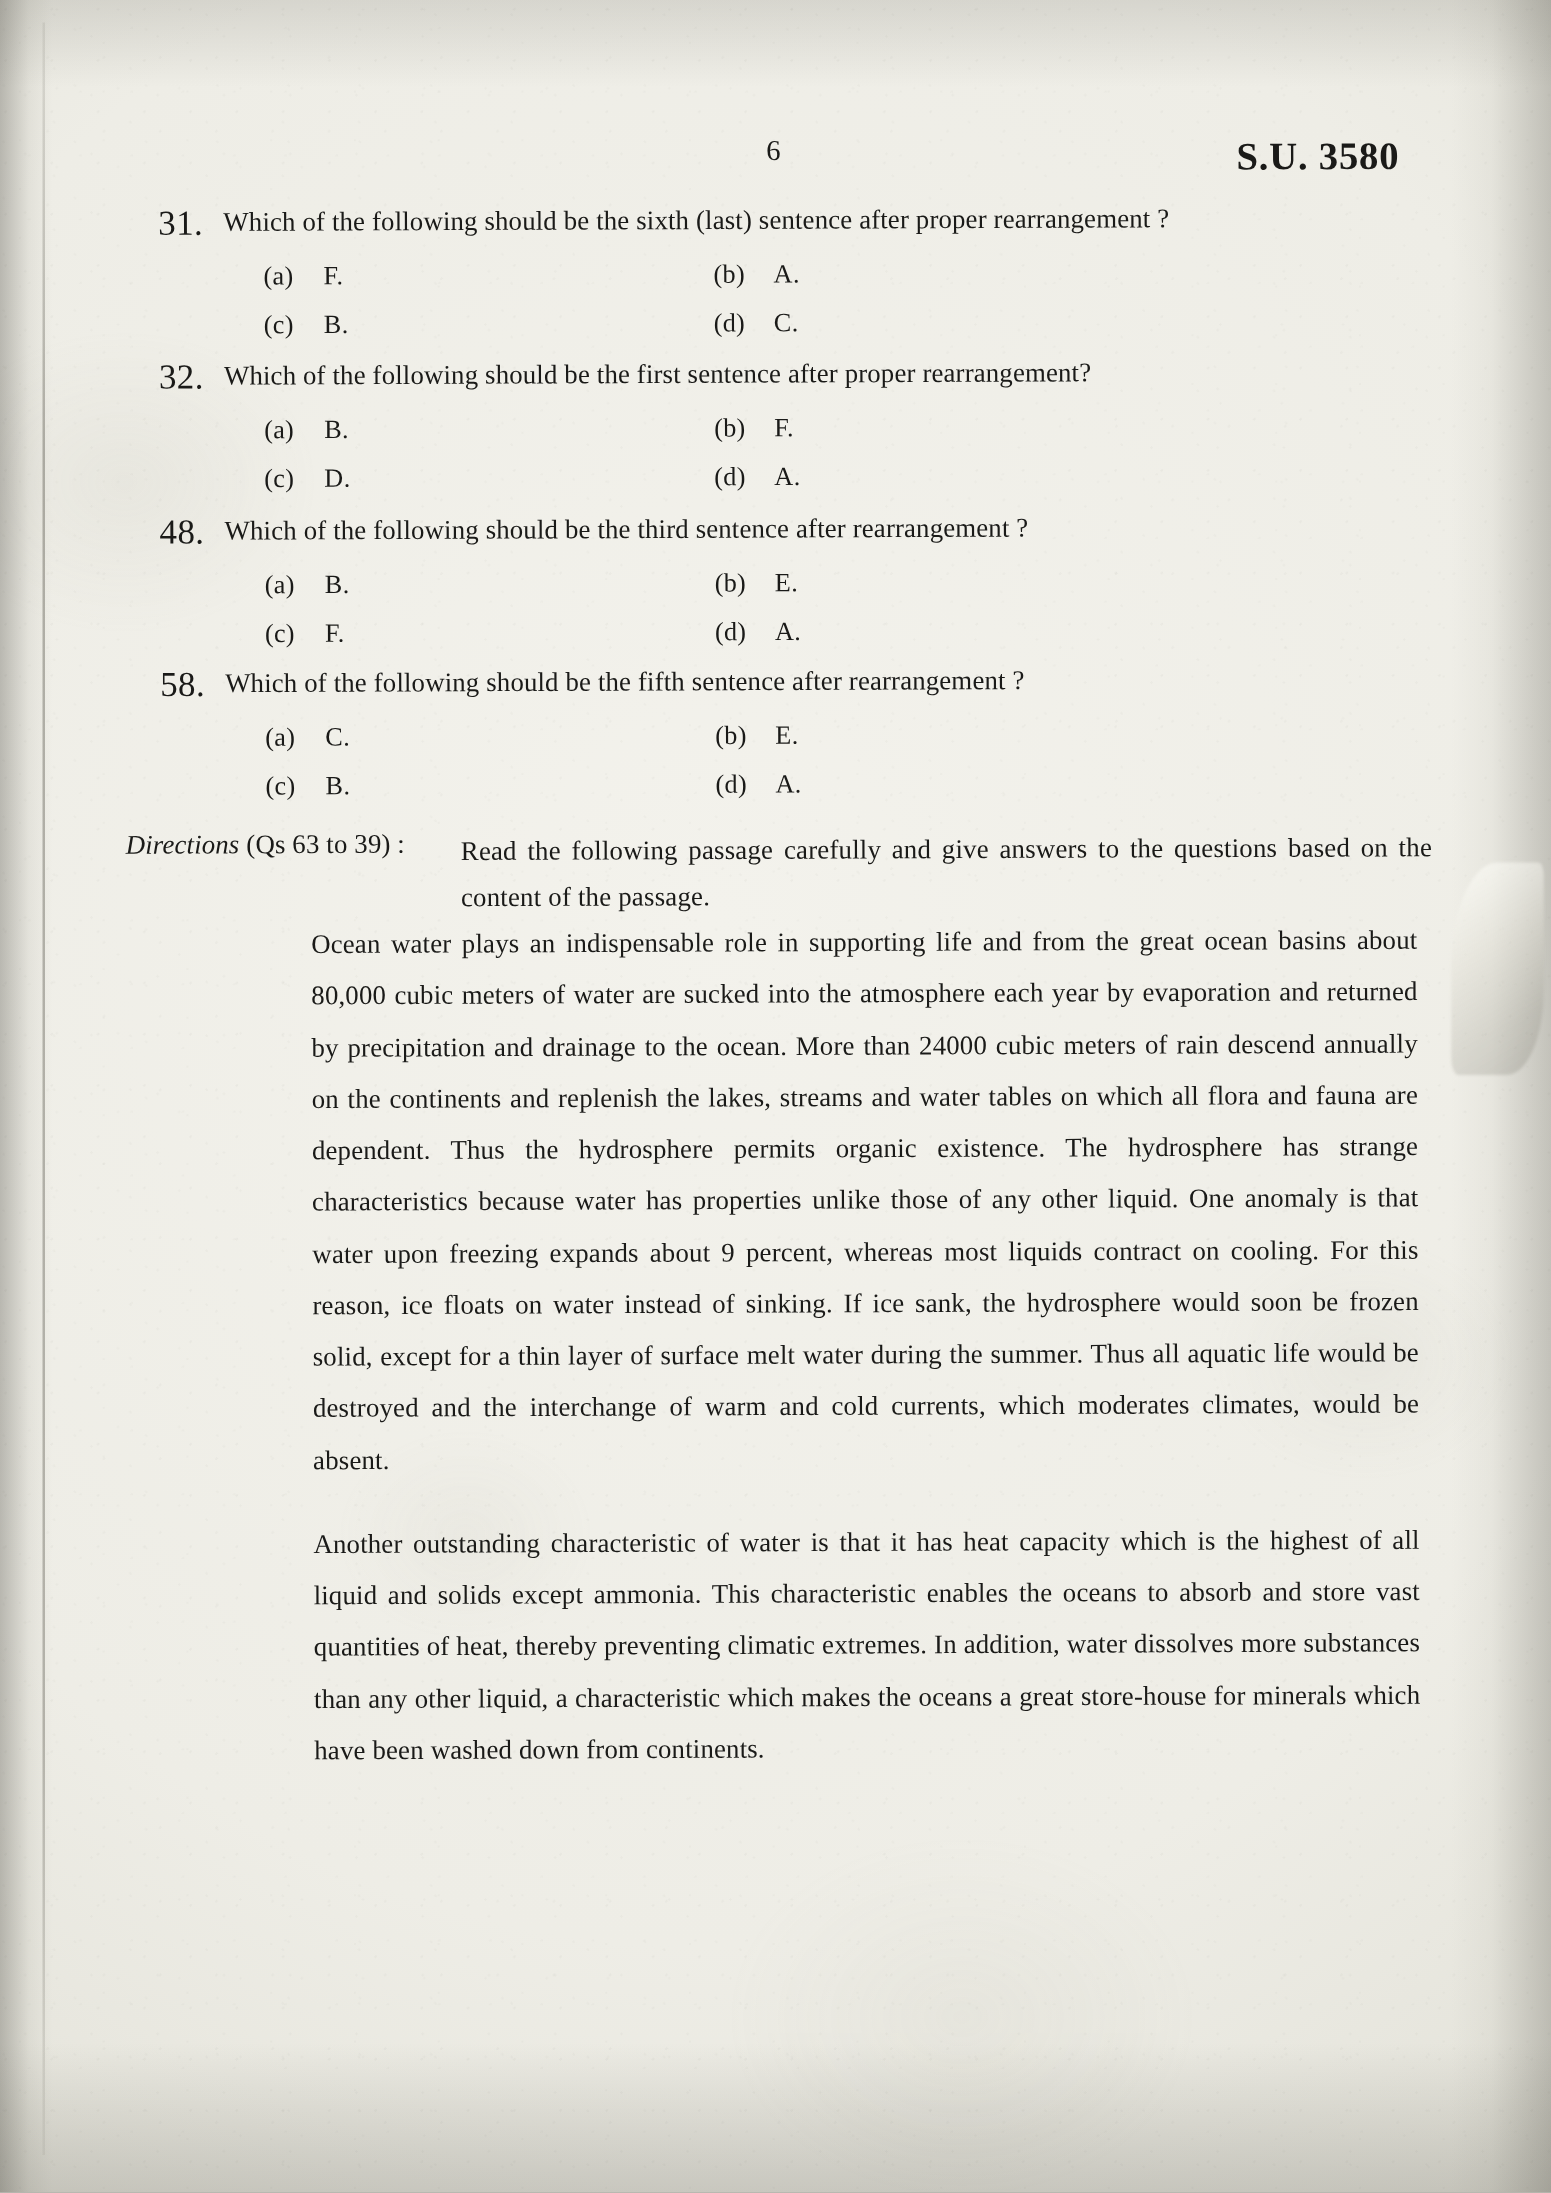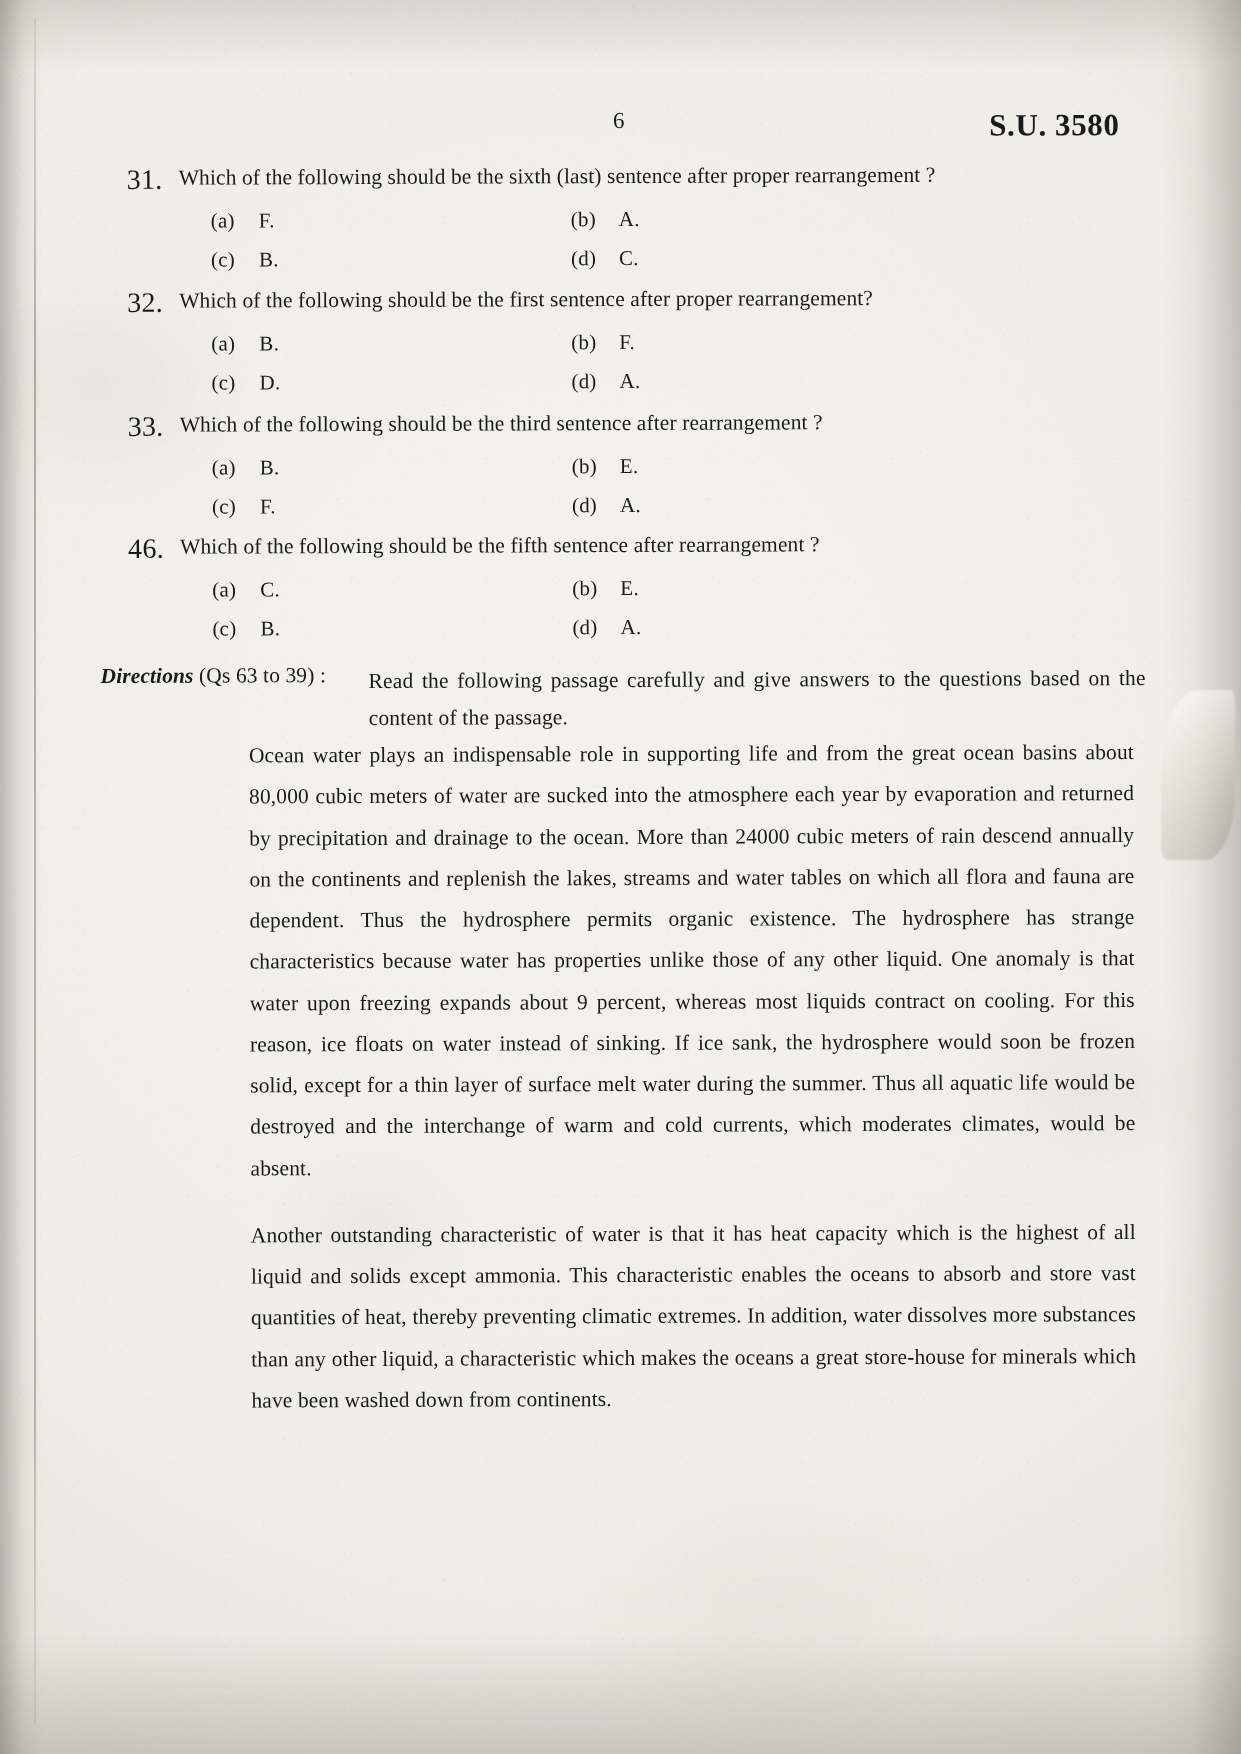--- a/index.html
+++ b/index.html
@@ -194,21 +194,20 @@
     align-items: flex-start;
   }
   .dir-label {
     width: 268px;
     flex: none;
     font-size: 21.5px;
     letter-spacing: .1px;
   }
   .dir-label i {
     font-style: italic;
-    font-weight: bold;
   }
   .dir-body {
     font-size: 21.5px;
     line-height: 1.72;
     text-align: justify;
     text-align-last: left;
     letter-spacing: .15px;
   }
 
   
@@ -301,21 +300,21 @@
           <div class="opt">
             <span class="opt-key">(d)</span>
             <span class="opt-val">A.</span>
           </div>
         </div>
       </div>
     </div>
 
     <div class="qblock" style="top:409px">
       <div class="qrow">
-        <div class="qnum">33.</div>
+        <div class="qnum">48.</div>
         <div class="qtext">Which of the following should be the third sentence after rearrangement ?</div>
       </div>
       <div class="opts">
         <div class="optline">
           <div class="opt col-left">
             <span class="opt-key">(a)</span>
             <span class="opt-val">B.</span>
           </div>
           <div class="opt">
             <span class="opt-key">(b)</span>
@@ -330,21 +329,21 @@
           <div class="opt">
             <span class="opt-key">(d)</span>
             <span class="opt-val">A.</span>
           </div>
         </div>
       </div>
     </div>
 
     <div class="qblock" style="top:531px">
       <div class="qrow">
-        <div class="qnum">46.</div>
+        <div class="qnum">58.</div>
         <div class="qtext">Which of the following should be the fifth sentence after rearrangement ?</div>
       </div>
       <div class="opts">
         <div class="optline">
           <div class="opt col-left">
             <span class="opt-key">(a)</span>
             <span class="opt-val">C.</span>
           </div>
           <div class="opt">
             <span class="opt-key">(b)</span>

